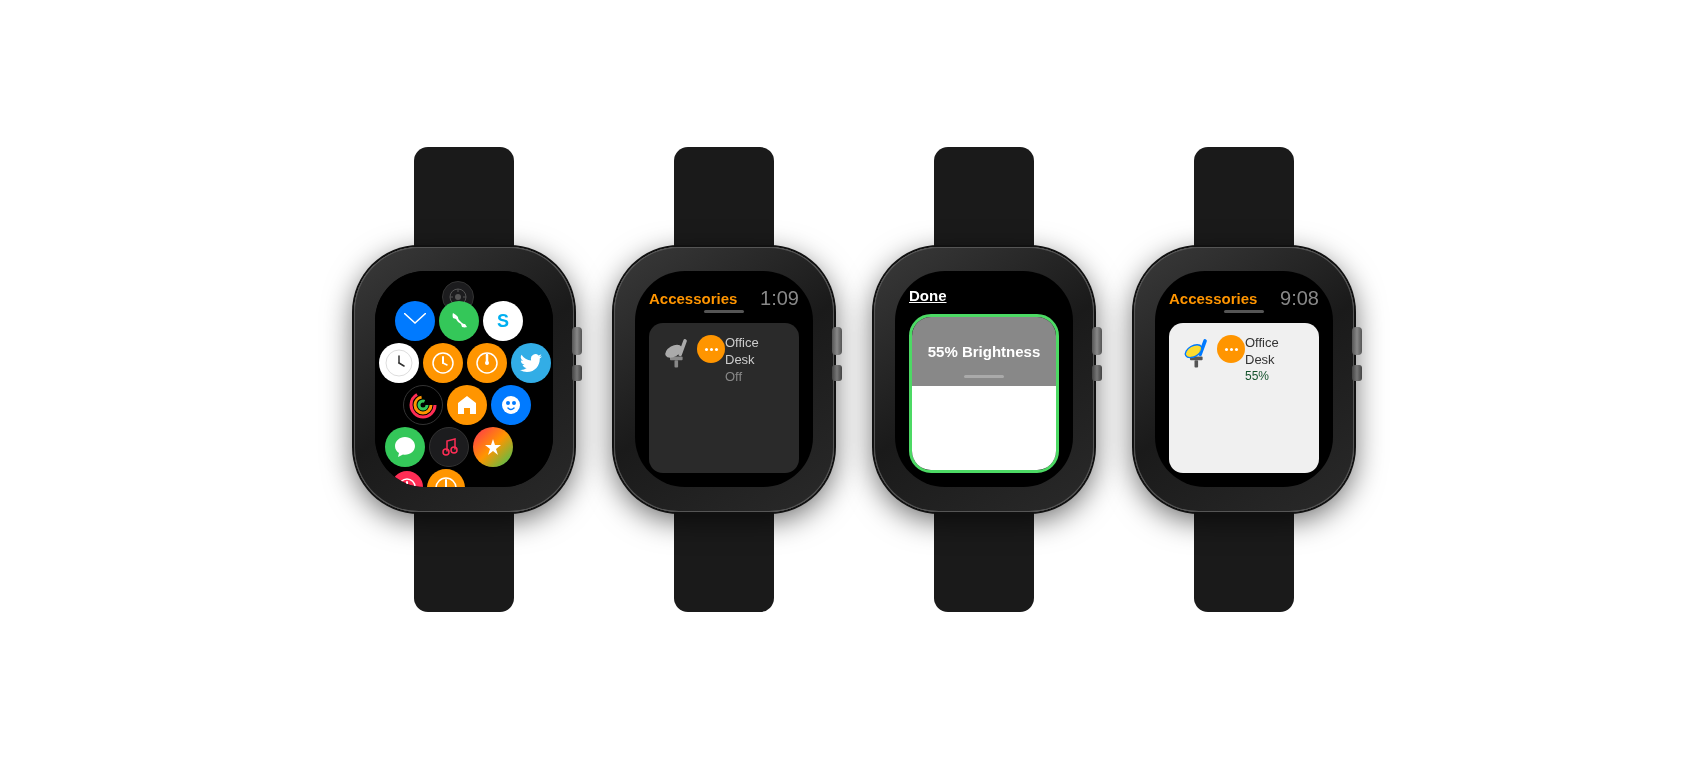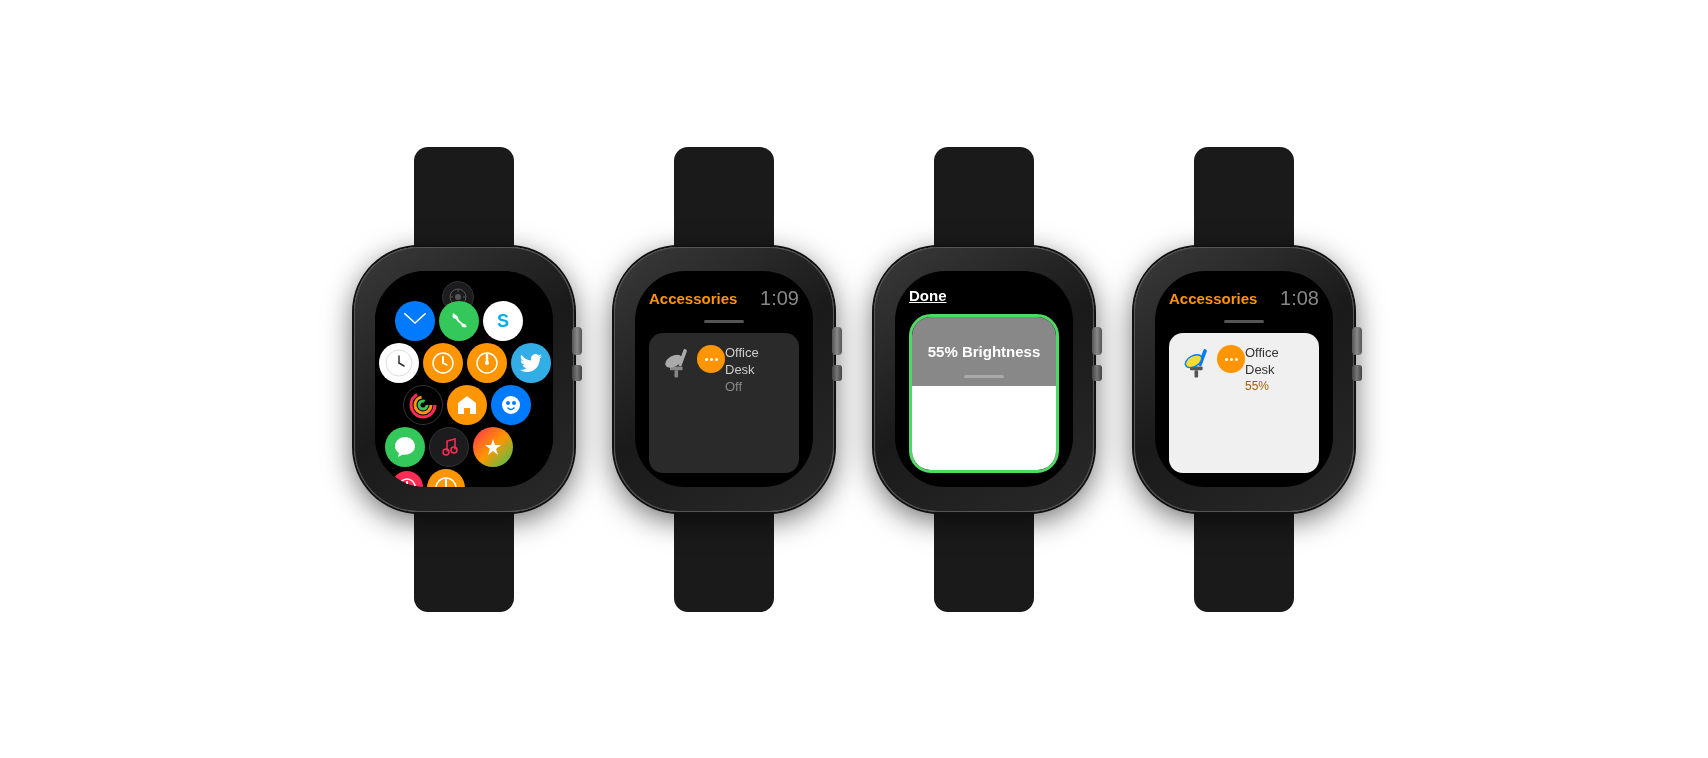--- a/index.html
+++ b/index.html
@@ -126,21 +126,20 @@
       height: 100%;
       display: flex;
       flex-direction: column;
       padding: 16px 14px 14px;
     }
 
     .acc-header {
       display: flex;
       justify-content: space-between;
       align-items: center;
-      margin-bottom: 10px;
     }
 
     .acc-title {
       font-size: 15px;
       font-weight: 600;
       color: #FF9500;
     }
 
     .acc-time {
       font-size: 20px;
@@ -208,21 +207,21 @@
       font-weight: 500;
       line-height: 1.3;
     }
 
     .acc-device-status-dark {
       color: #888;
       font-size: 13px;
     }
 
     .acc-device-status-light {
-      color: #a16207;
+      color: #14532d;
       font-size: 12px;
     }
 
     
     .screen-brightness {
       background: #000;
       width: 100%;
       height: 100%;
       display: flex;
       flex-direction: column;
@@ -500,21 +499,21 @@
 
 <div class="watch-container">
   <div class="band-top"></div>
   <div class="watch-case">
     <div class="crown"></div>
     <div class="side-button"></div>
     <div class="watch-screen">
       <div class="screen-accessories">
         <div class="acc-header">
           <span class="acc-title">Accessories</span>
-          <span class="acc-time">1:08</span>
+          <span class="acc-time">9:08</span>
         </div>
         <div class="acc-scroll-indicator"></div>
         <div class="acc-card acc-card-light">
           <div class="acc-card-top">
 
             <svg class="lamp-svg" viewBox="0 0 40 40">
               <rect x="15" y="28" width="4" height="8" rx="1" fill="#555"></rect>
               <rect x="10" y="24" width="14" height="4" rx="1" fill="#555"></rect>
               <rect x="22" y="4" width="4" height="20" rx="2" fill="#007AFF" transform="rotate(20,24,14)"></rect>
               <ellipse cx="14" cy="18" rx="10" ry="6" fill="#FFD700" opacity="0.8" transform="rotate(-30,14,18)"></ellipse>

